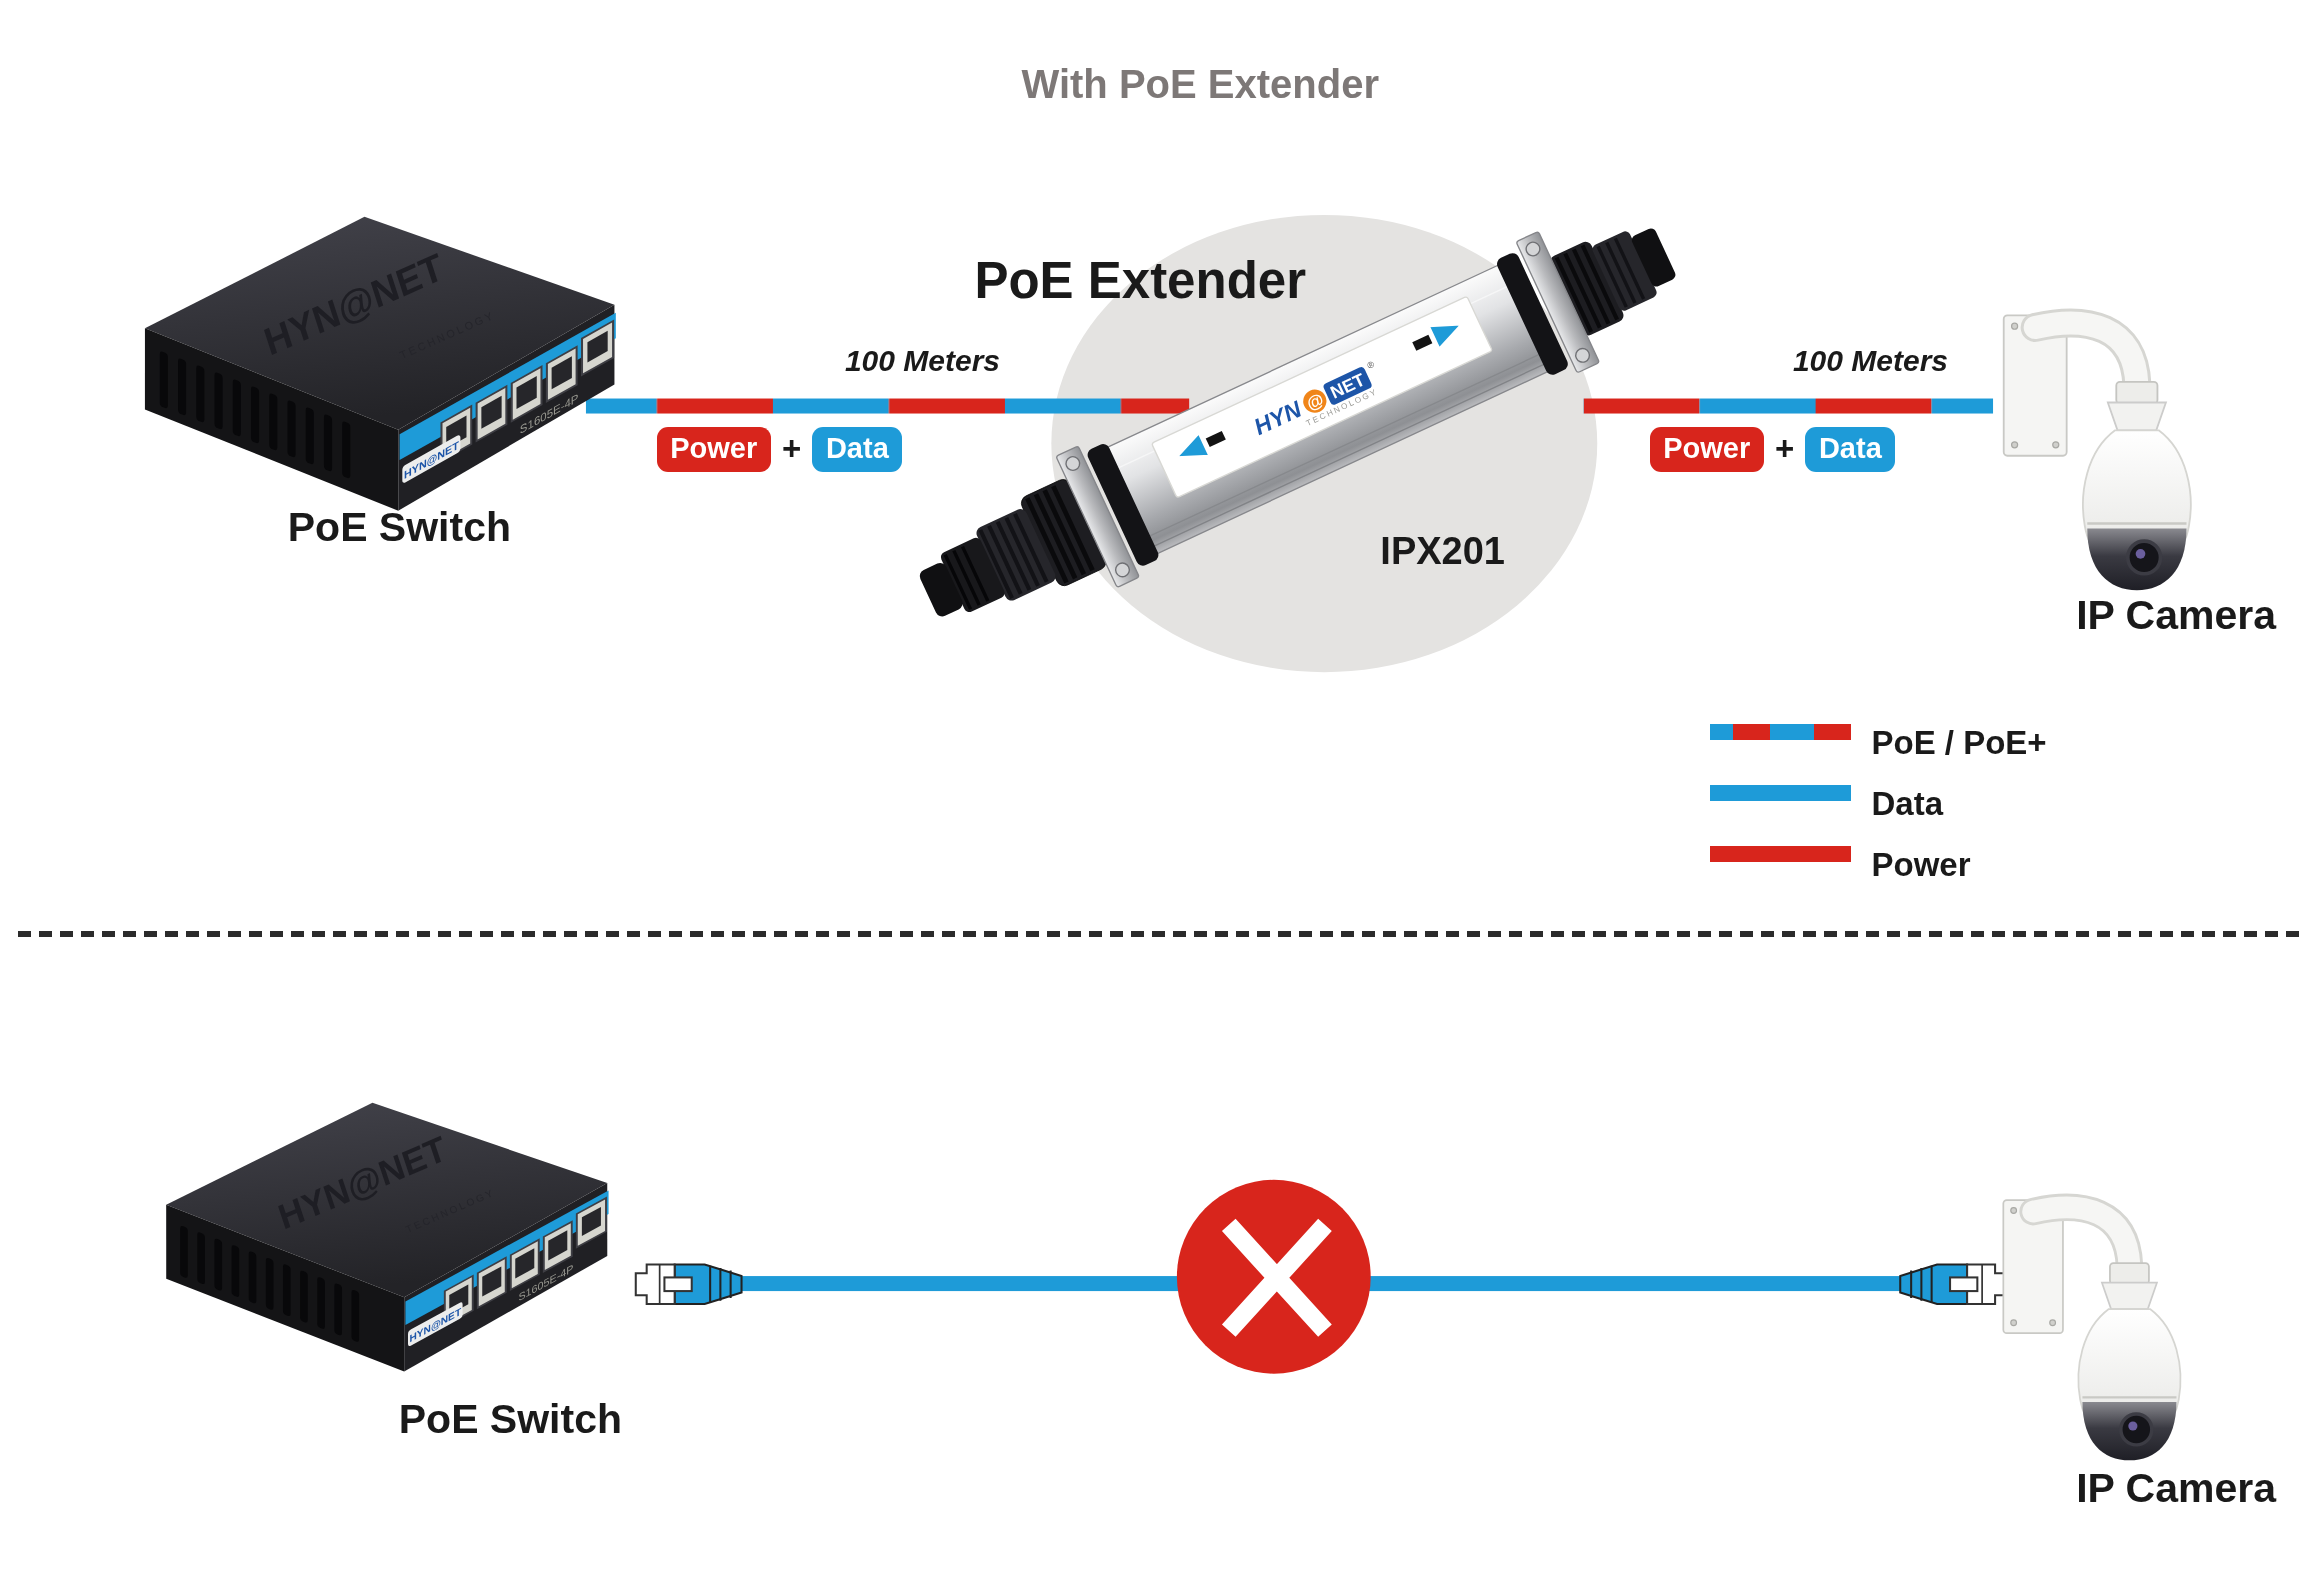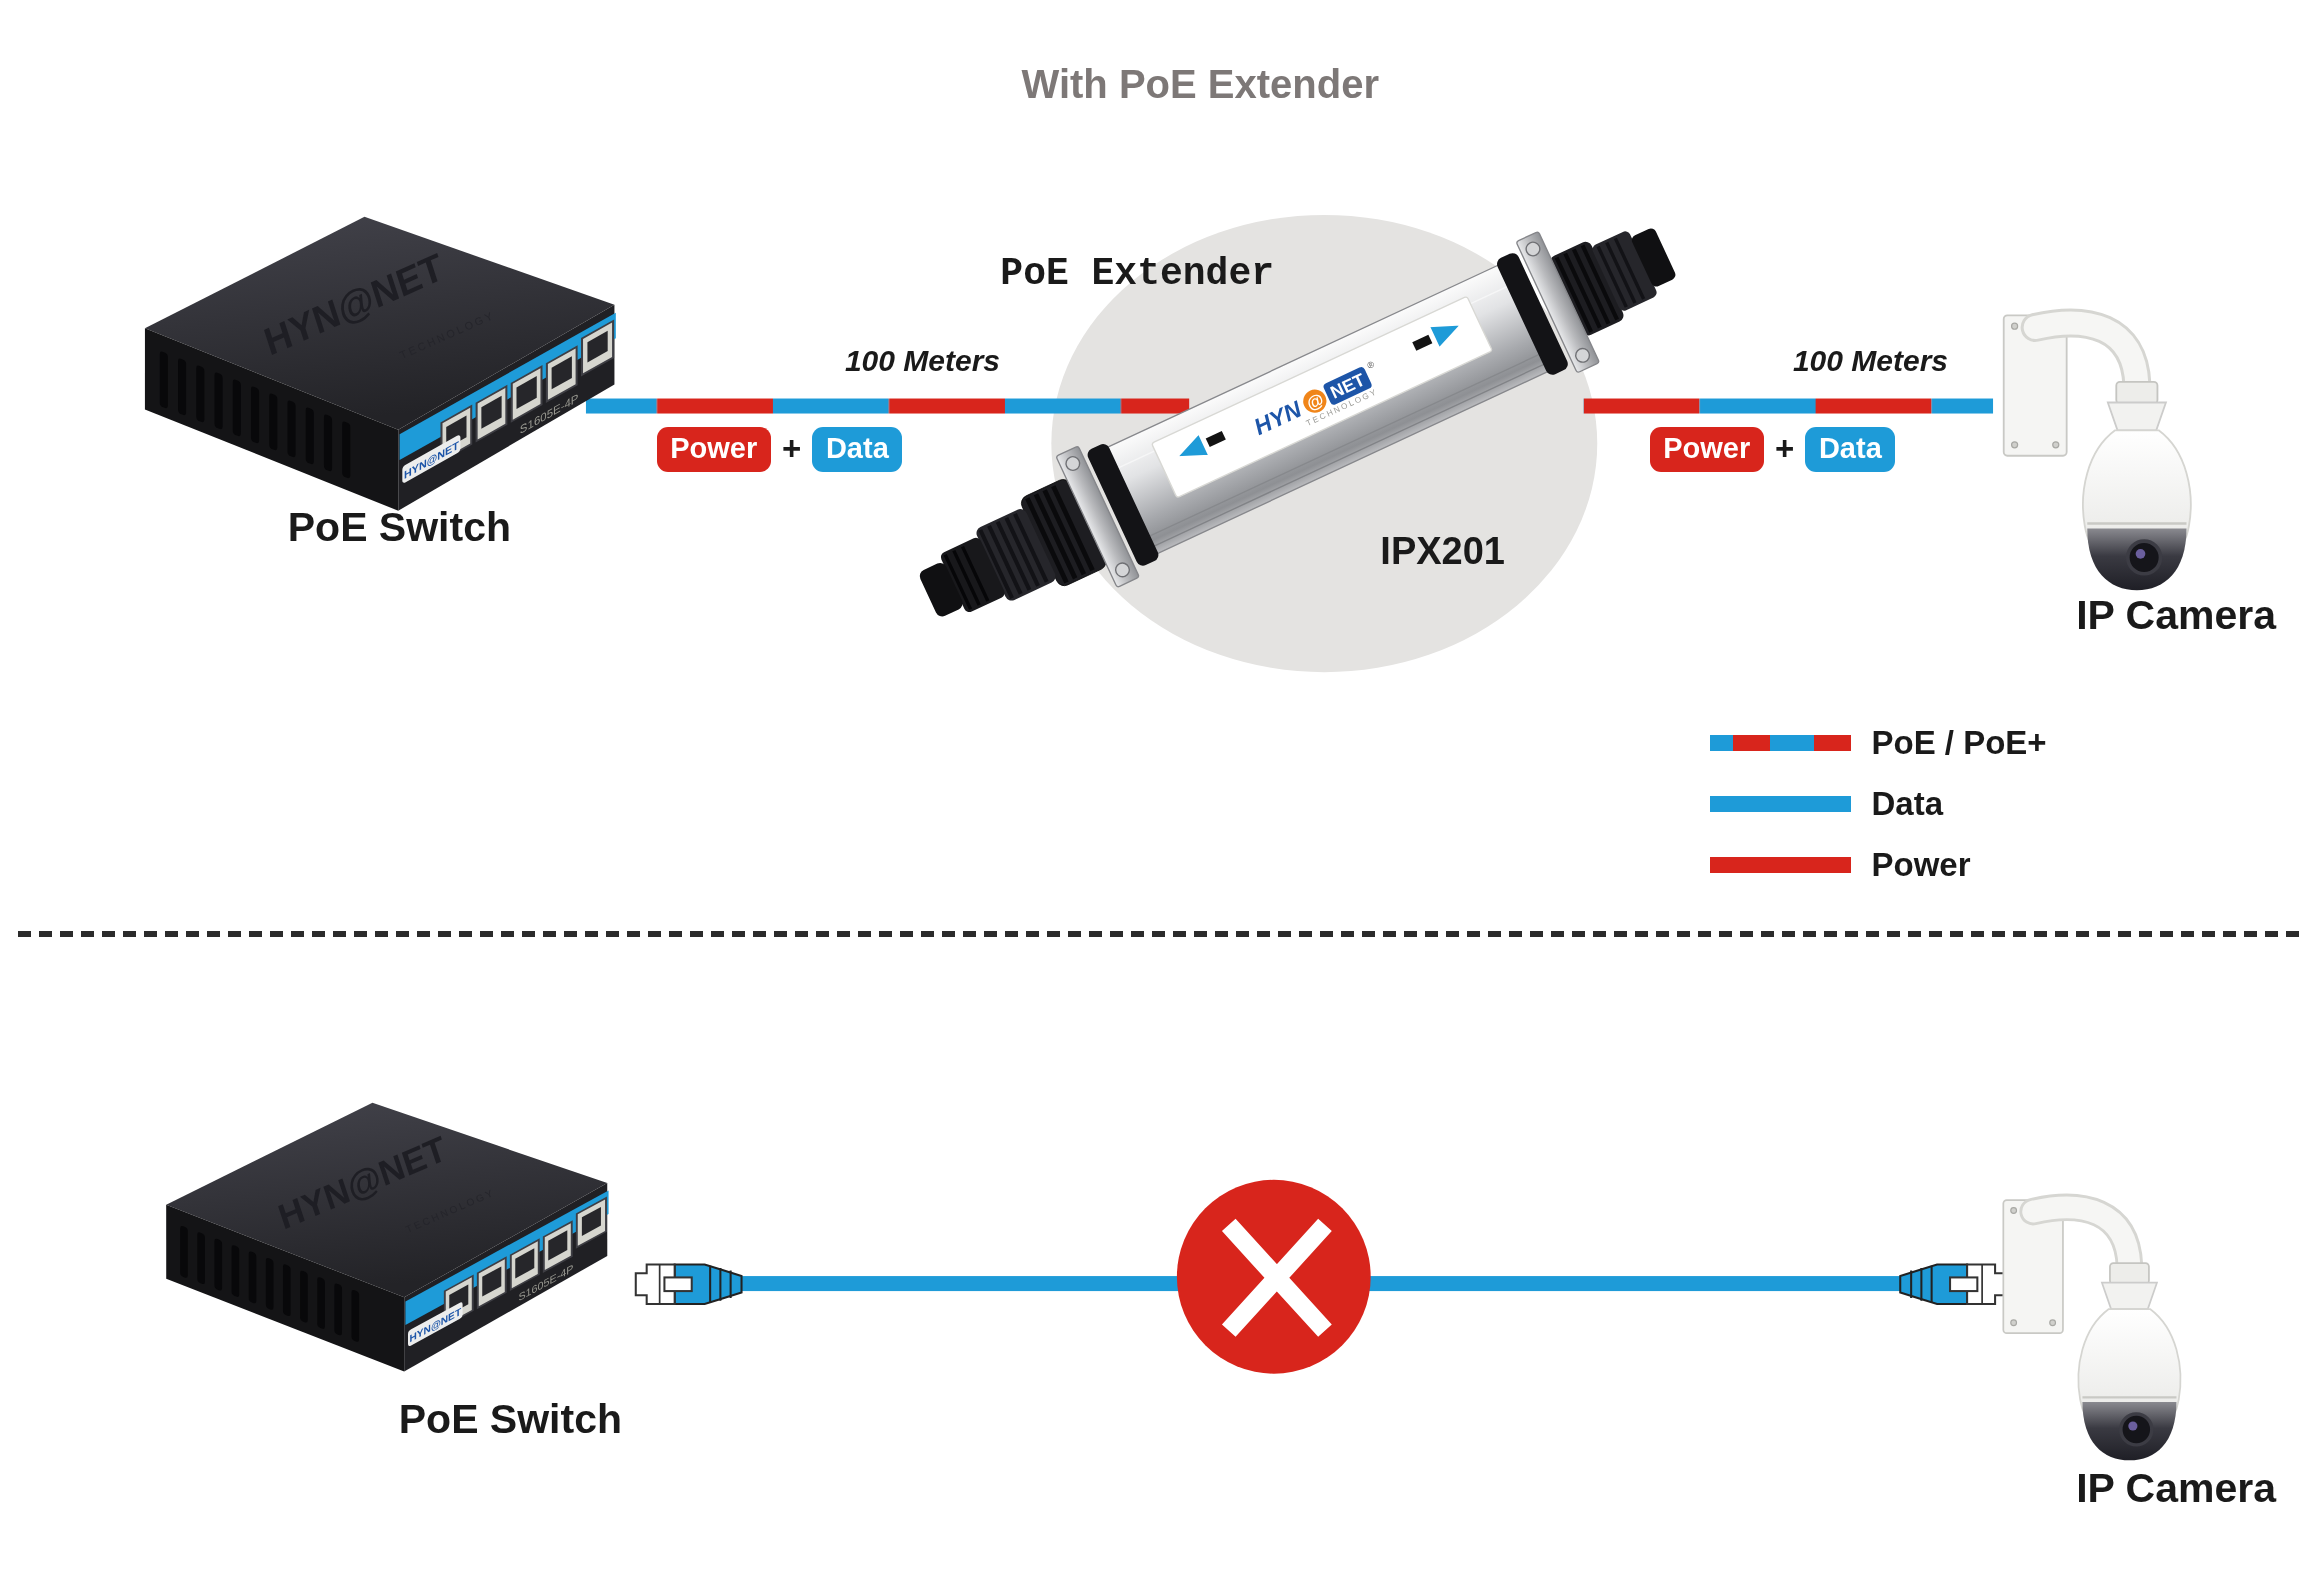--- a/index.html
+++ b/index.html
@@ -11,21 +11,21 @@
   .devlbl{font-size:41px;}
   .meters{font-size:30px;font-style:italic;}
   .distance{font-size:44px;}
   .badges{position:absolute;display:flex;justify-content:center;align-items:center;gap:11px;}
   .badge{color:var(--badge-text);font-weight:bold;font-size:29px;line-height:1;
          padding:6.8px 13.7px 9px;border-radius:11px;}
   .badge.power{background:var(--cable-red);}
   .badge.data{background:var(--cable-blue);}
   .plus{font-size:33px;font-weight:bold;color:var(--ink);}
   .legend{position:absolute;left:1710px;top:724px;}
-  .legend-row{display:flex;align-items:center;height:38px;margin-bottom:23px;}
+  .legend-row{display:flex;align-items:flex-start;height:38px;margin-bottom:23px;}
   .swatch{width:141px;height:15.7px;flex:none;}
   .swatch.striped{background:linear-gradient(90deg,
       var(--cable-blue) 0 23px,var(--cable-red) 23px 60px,
       var(--cable-blue) 60px 104px,var(--cable-red) 104px 100%);}
   .swatch.data{background:var(--cable-blue);}
   .swatch.power{background:var(--cable-red);}
   .legend-label{font-size:33px;font-weight:bold;color:var(--ink);margin-left:20.5px;}
   .divider{position:absolute;top:931px;left:18px;right:18px;height:5.5px;
            background:repeating-linear-gradient(90deg,#2b2b2b 0 13px,transparent 13px 21px);}
 </style>
@@ -230,21 +230,21 @@
   </svg>
 
   <div class="lbl title" style="left:819px;top:63px;width:560px;">With PoE Extender</div>
   <div class="lbl devlbl" style="left:101px;top:506px;width:410px;">PoE Switch</div>
   <div class="lbl meters" style="left:659px;top:345px;width:341px;">100 Meters</div>
   <div class="badges" style="left:609px;top:427px;width:341px;">
     <span class="badge power">Power</span>
     <span class="plus">+</span>
     <span class="badge data">Data</span>
   </div>
-  <div class="lbl" style="left:933px;top:254px;width:341px;font-size:38px;font-family:Liberation Mono, monospace;">PoE Extender</div>
+  <div class="lbl" style="left:965px;top:254px;width:341px;font-size:51px;">PoE Extender</div>
   <div class="lbl" style="left:1293px;top:532px;width:212px;font-size:38px;">IPX201</div>
   <div class="lbl meters" style="left:1607px;top:345px;width:341px;">100 Meters</div>
   <div class="badges" style="left:1602px;top:427px;width:341px;">
     <span class="badge power">Power</span>
     <span class="plus">+</span>
     <span class="badge data">Data</span>
   </div>
   <div class="lbl devlbl" style="left:1935px;top:594px;width:341px;">IP Camera</div>
 
   <div class="legend">

